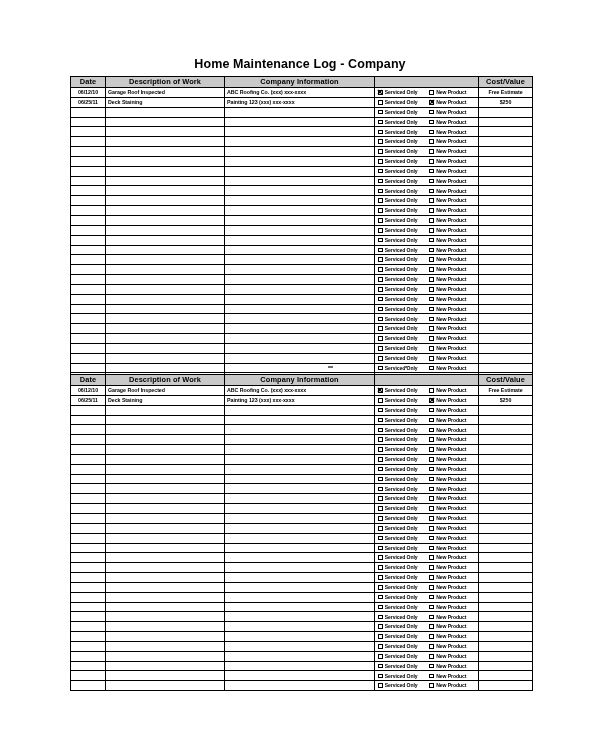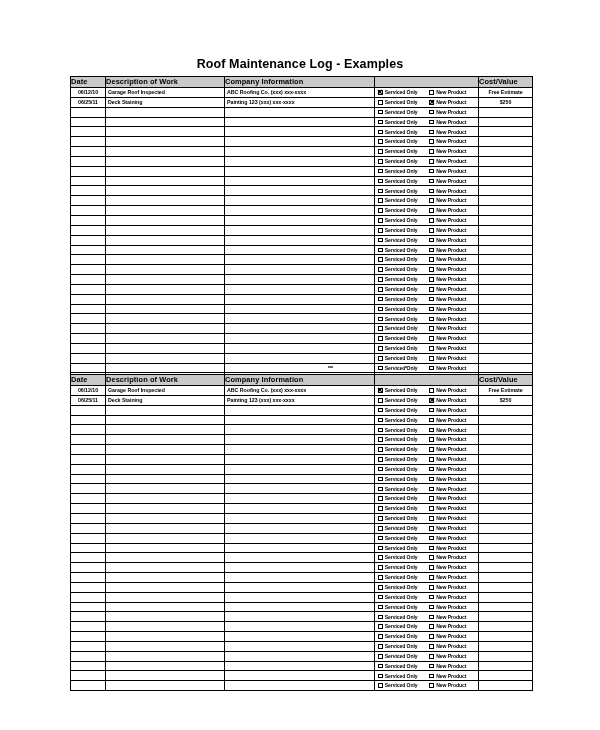--- a/index.html
+++ b/index.html
@@ -65,21 +65,21 @@
     overflow: hidden;
     white-space: nowrap;
   }
 
   .log-table thead th {
     background: #c9c9c9;
     font-weight: bold;
     font-size: 7.4px;
     line-height: 10px;
     height: 10px;
-    text-align: left;
+    text-align: center;
     letter-spacing: 0.1px;
   }
   .log-table thead th.blank-head { background: #c9c9c9; }
 
   td.cell-date {
     text-align: center;
     font-weight: bold;
     font-size: 5.3px;
     letter-spacing: -0.05px;
   }
@@ -151,21 +151,21 @@
     background: #6f6f6f;
   }
   #sep-mark-left  { left: 328px; top: 366px; width: 5px; }
   #sep-mark-right { left: 404px; top: 366px; width: 4px; }
 </style>
 </head>
 <body>
 
 <div class="page">
 
-  <div class="doc-title">Roof Maintenance Log - Examples</div>
+  <div class="doc-title">Home Maintenance Log - Company</div>
 
   <table class="log-table" id="table-1">
     <colgroup>
       <col class="c-date">
         <col class="c-desc">
         <col class="c-comp">
         <col class="c-chk">
         <col class="c-cost">
     </colgroup>
     <thead>

